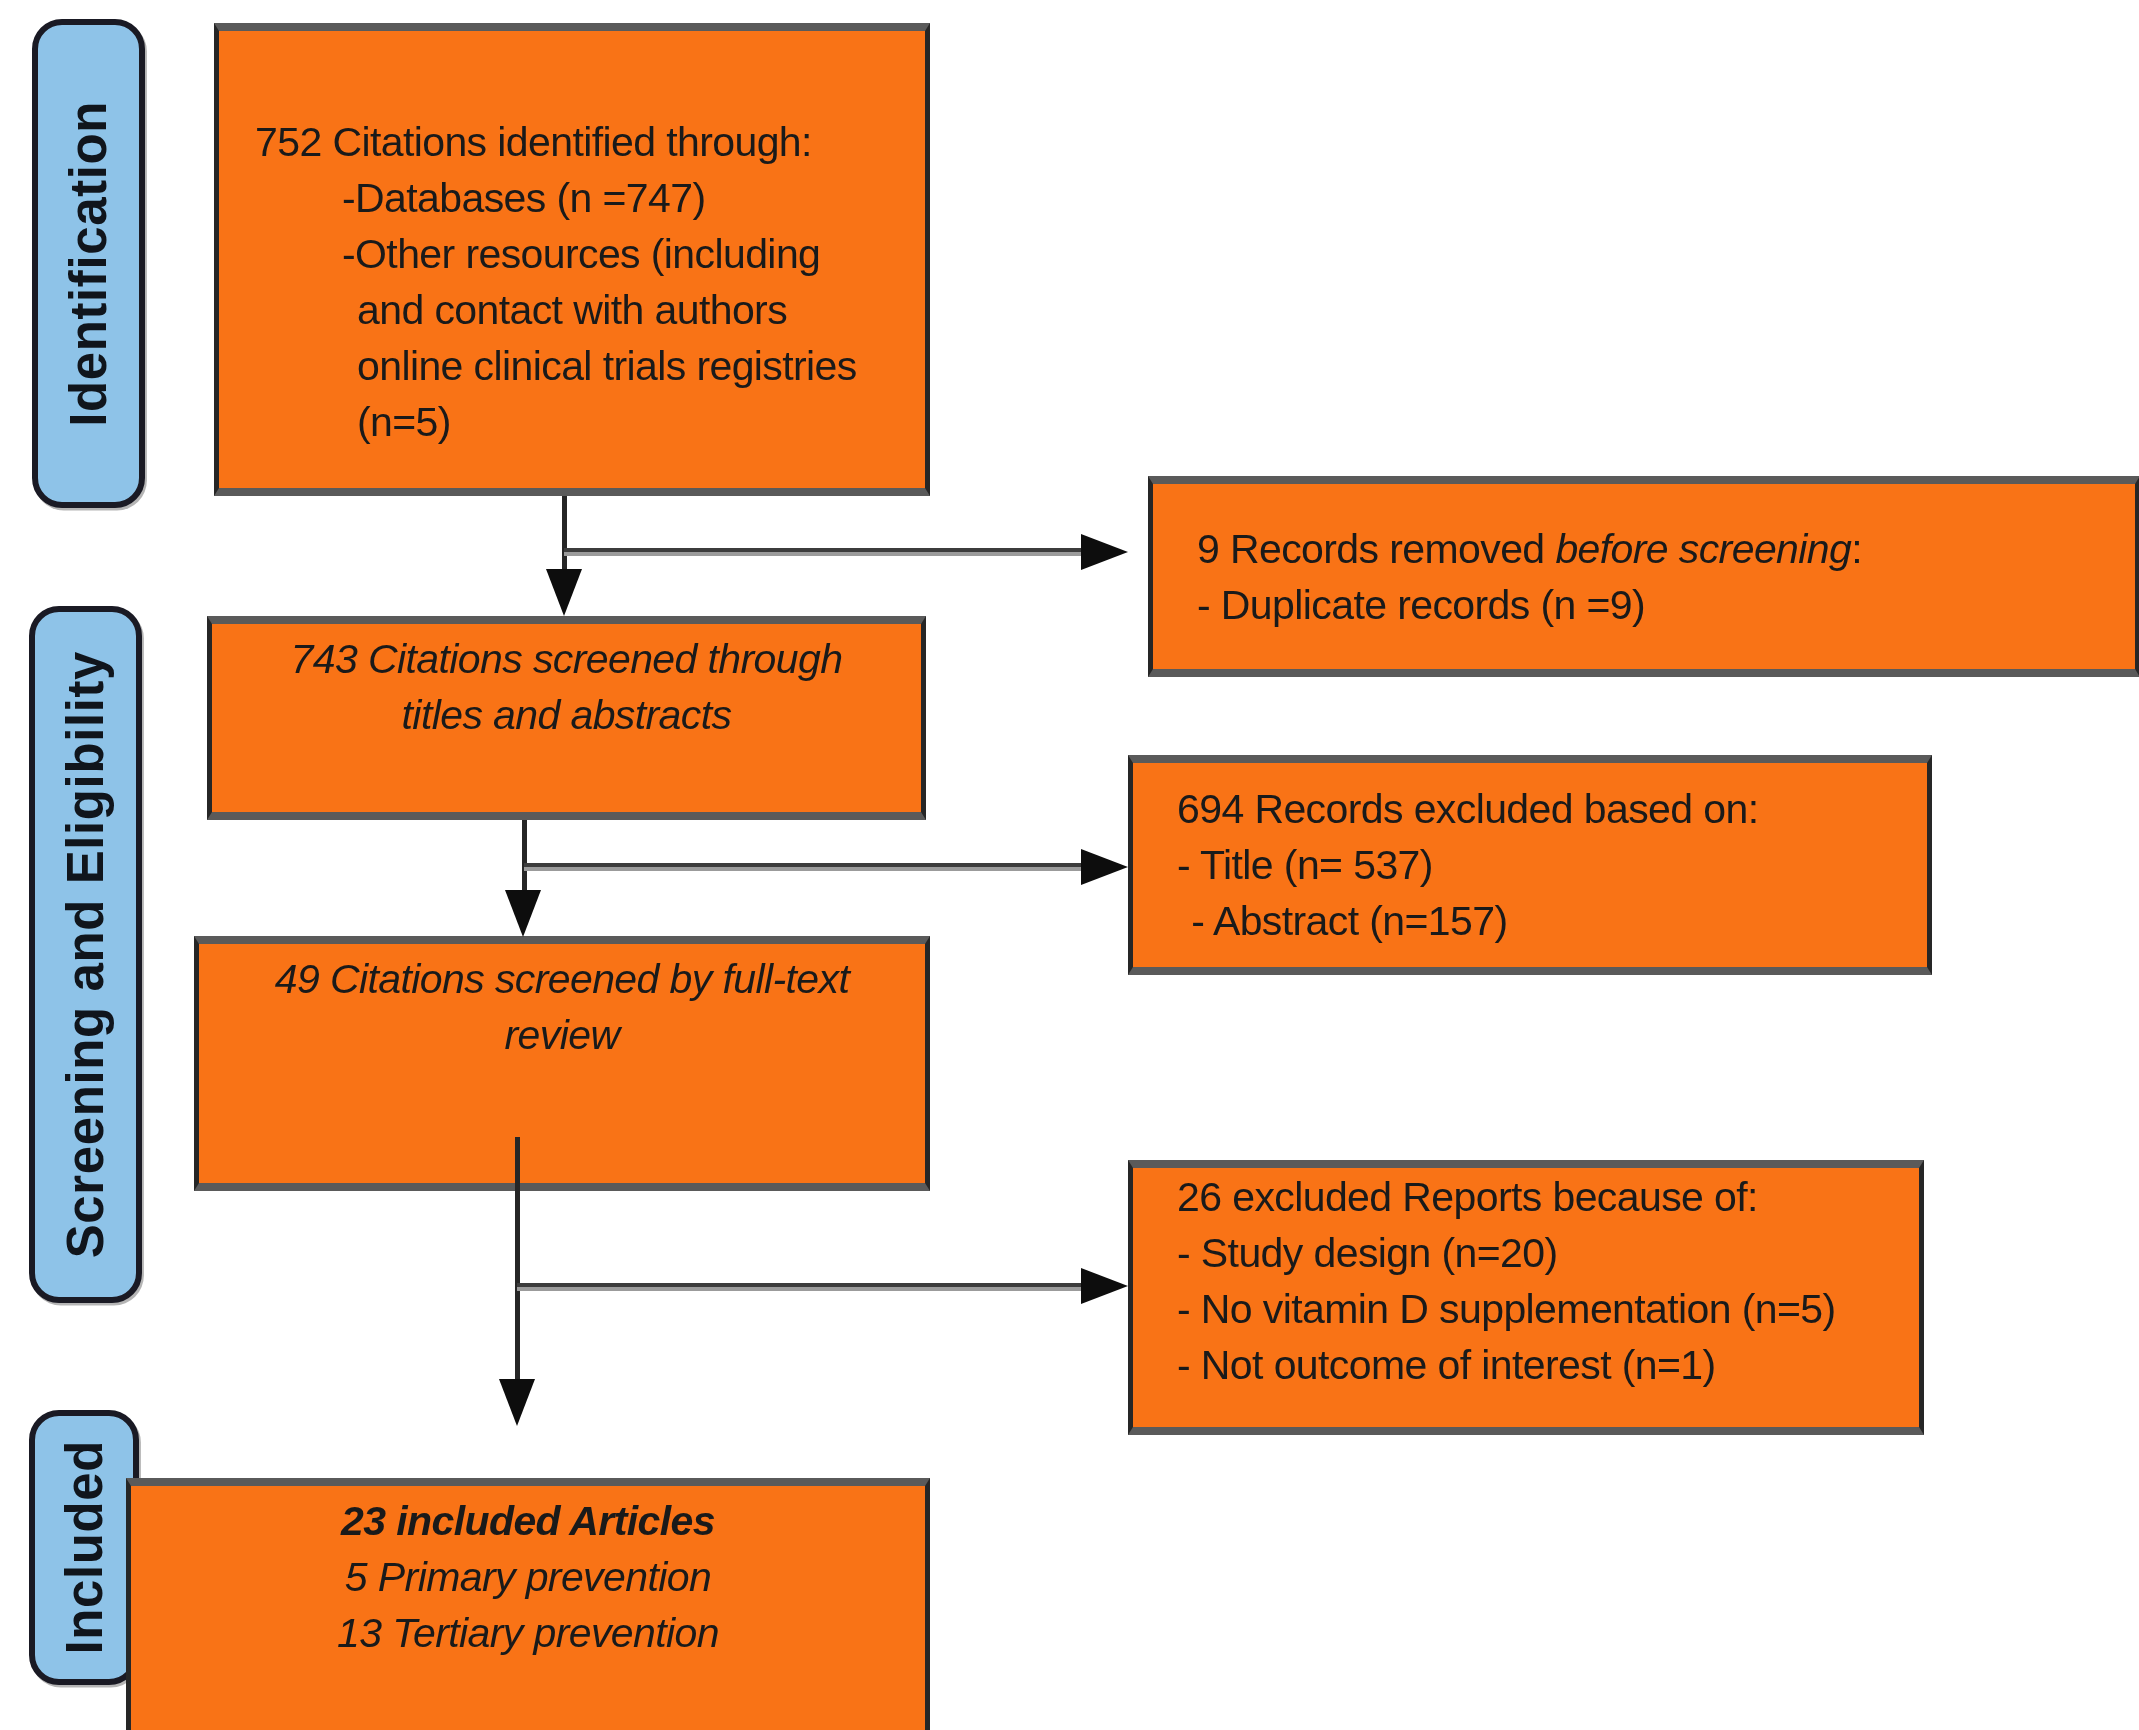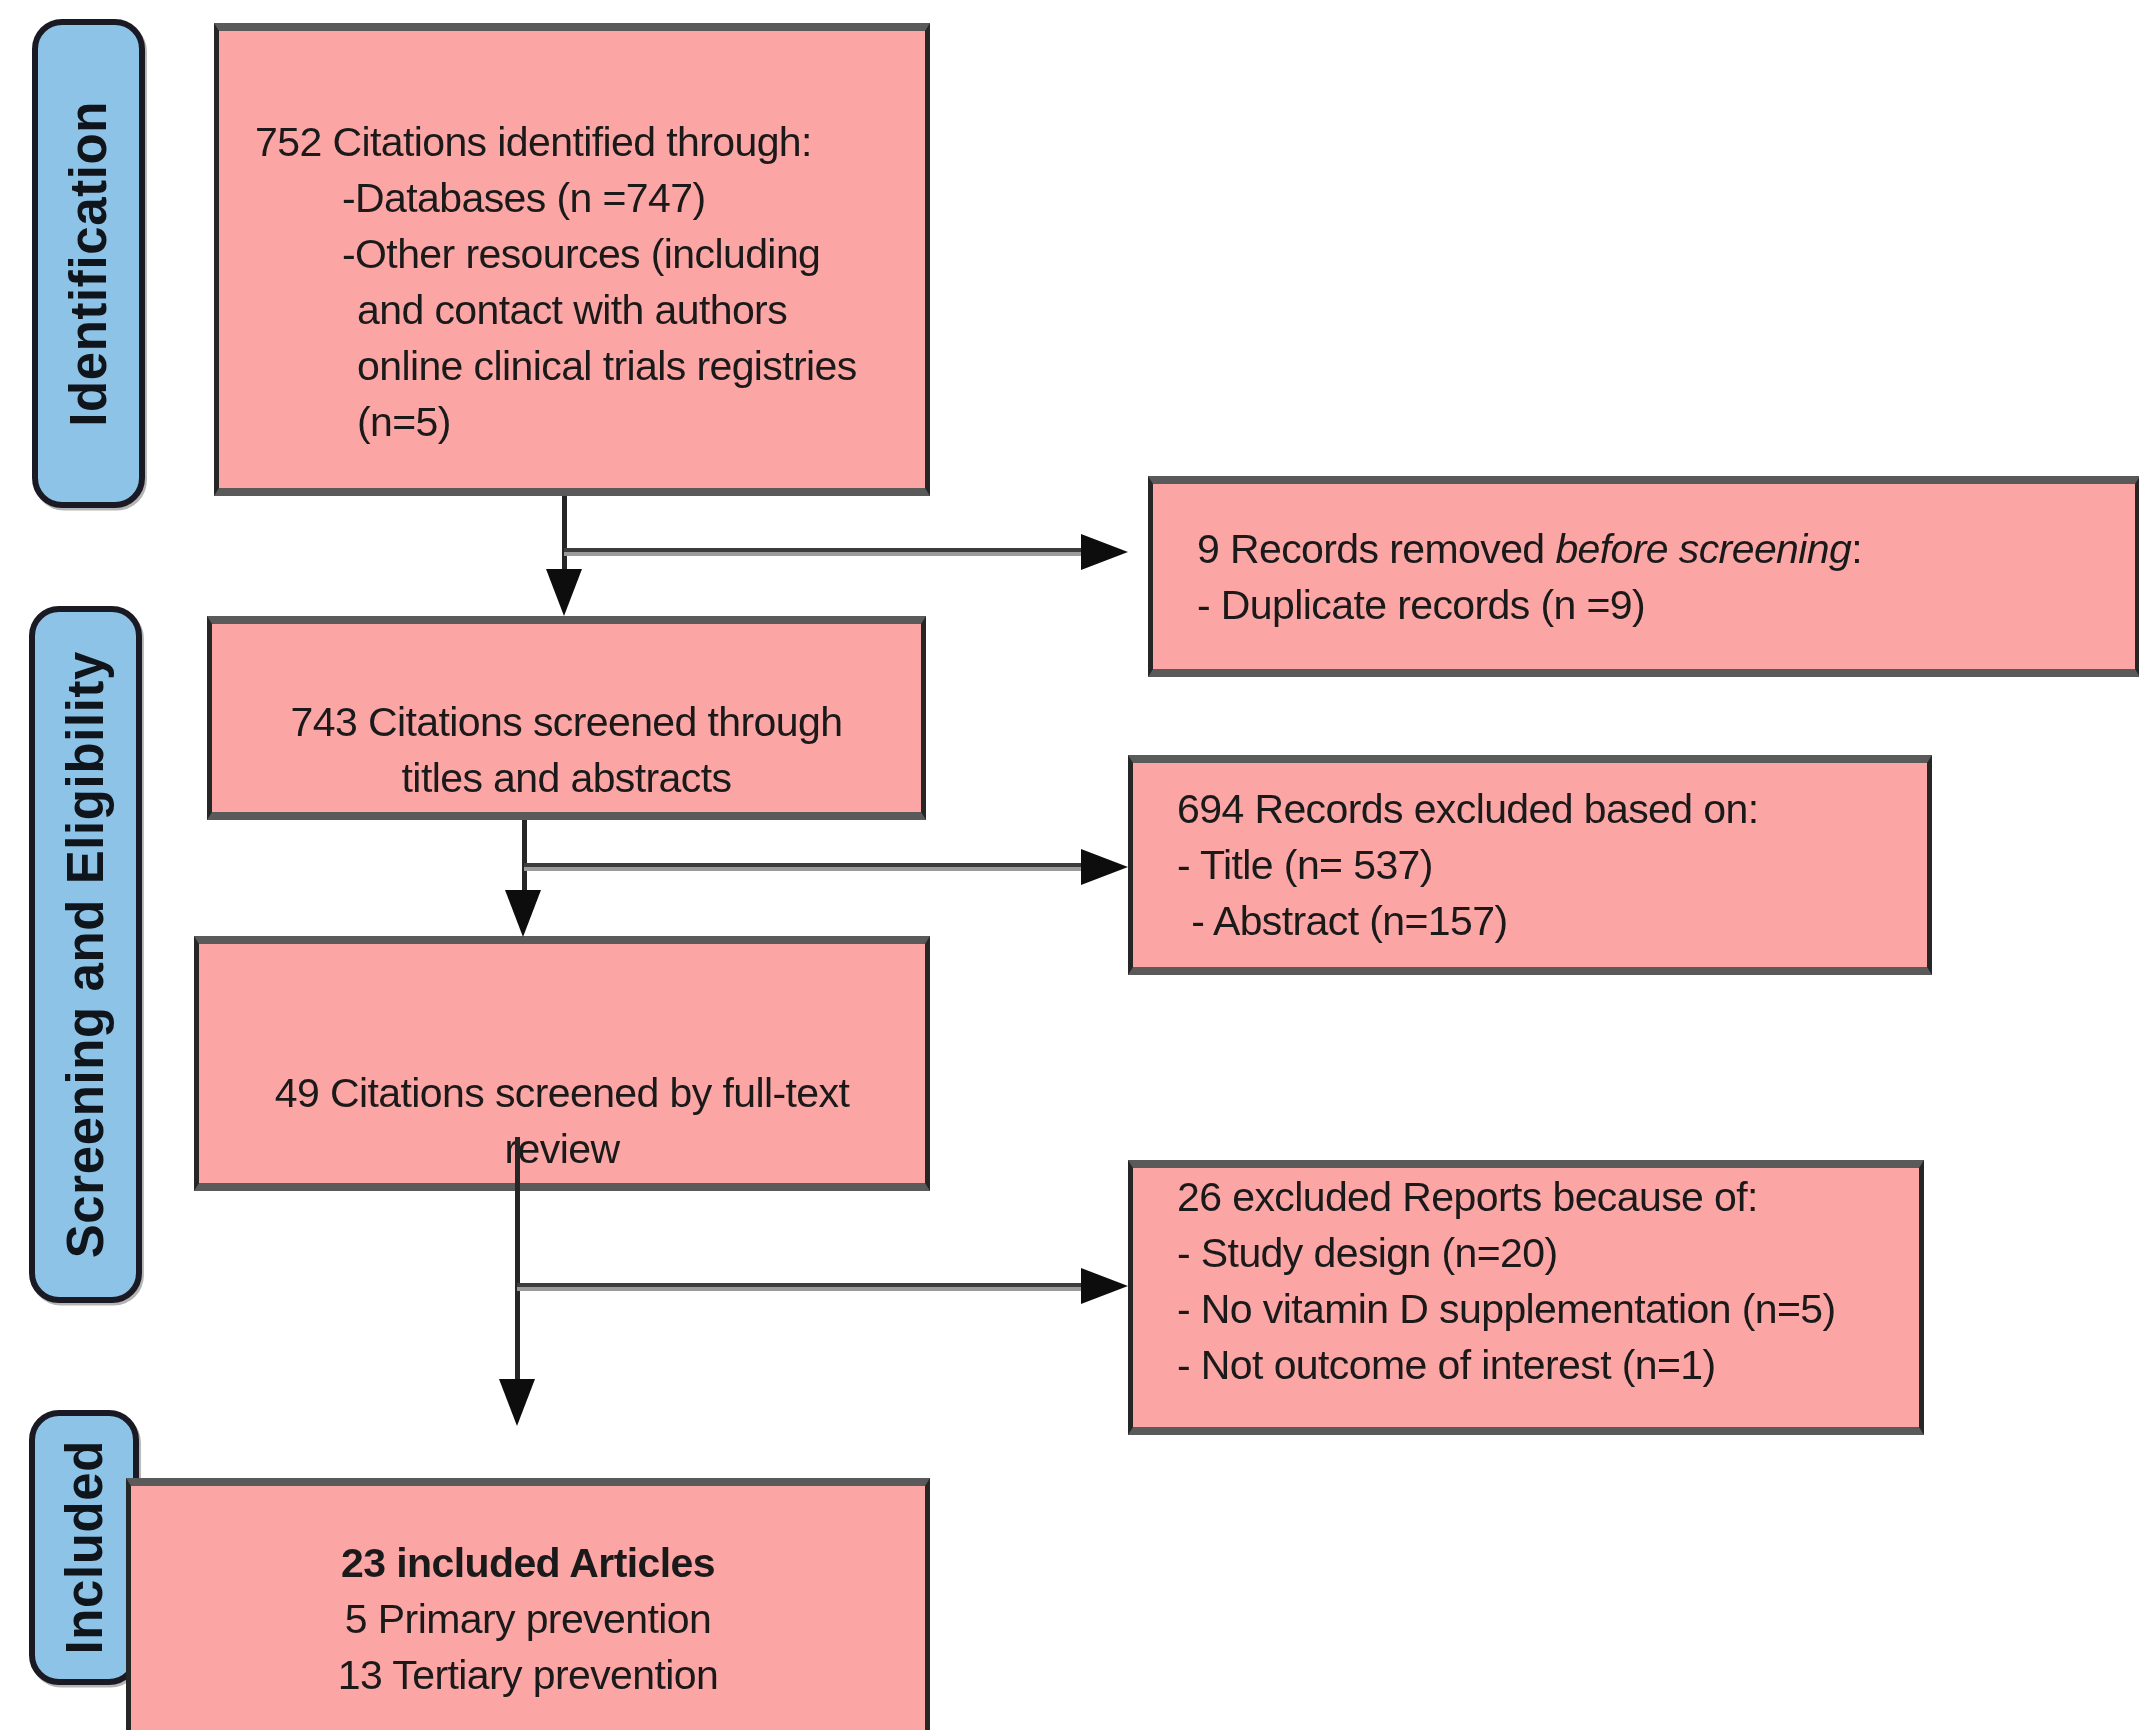--- a/index.html
+++ b/index.html
@@ -38,33 +38,33 @@
     transform:rotate(180deg);
     font-size:51px;
     font-weight:bold;
     letter-spacing:0.6px;
     color:#10151c;
     white-space:nowrap;
   }
   
   .fbox{
     position:absolute;
-    background:#fca5a5;
+    background:#f97316;
     border-top:8.4px solid var(--box-border-gray);
     border-bottom:8.4px solid var(--box-border-gray);
     border-left:5.2px solid var(--box-border-dark);
     border-right:5.2px solid var(--box-border-dark);
     box-sizing:border-box;
     font-size:41px;
     line-height:56px;
     letter-spacing:-0.6px;
     display:flex;
     flex-direction:column;
   }
-  .fbox.centered{align-items:center;justify-content:flex-end;text-align:center;}
+  .fbox.centered{align-items:center;justify-content:flex-start;text-align:center;font-style:italic;}
   .fbox.lefted{justify-content:center;}
   .line{white-space:nowrap;}
   .ind1{padding-left:87px;}
   .ind2{padding-left:102px;}
   .ind3{padding-left:14.3px;}
   .bold{font-weight:bold;}
   em{font-style:italic;}
   
   .vline{position:absolute;width:4.5px;background:var(--arrow);}
   .hline{

